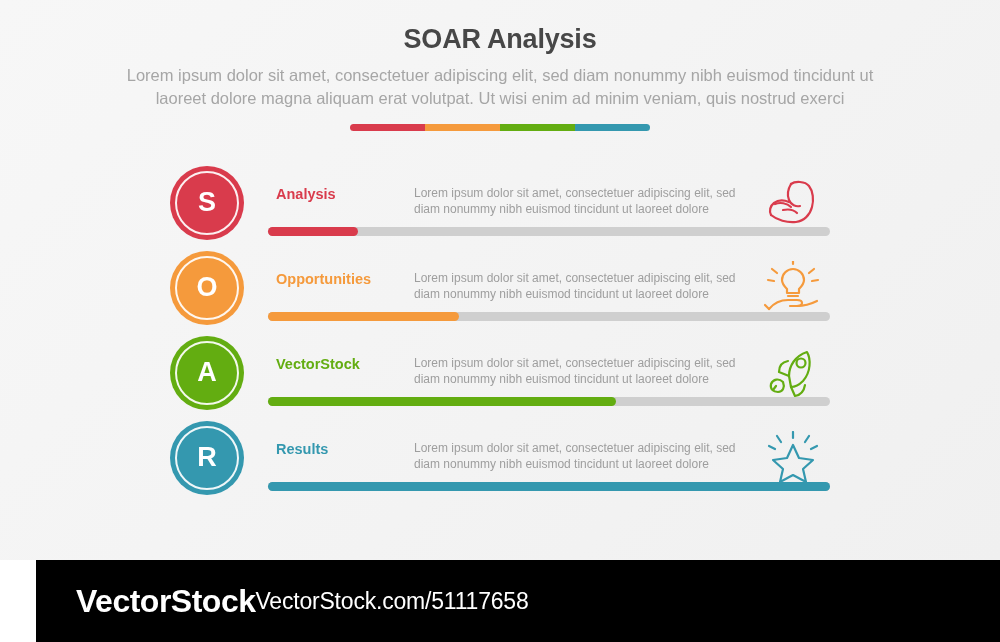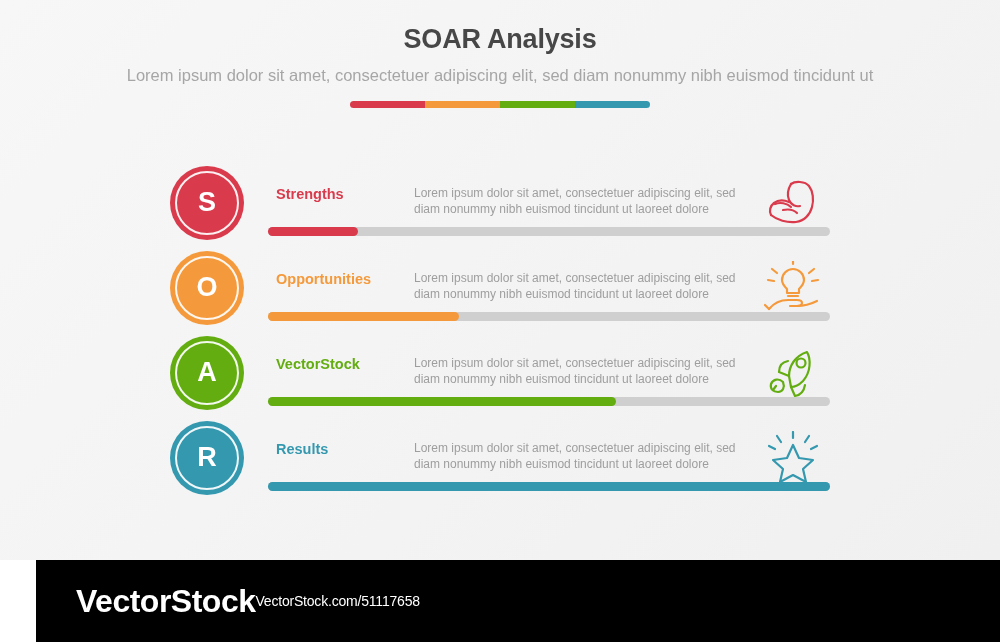--- a/index.html
+++ b/index.html
@@ -126,51 +126,52 @@
     margin-left:36px;
   }
   #wm-logo {
     color:#ffffff;
     font-size:32px;
     font-weight:bold;
     letter-spacing:-0.5px;
   }
   #wm-url {
     color:#ffffff;
-    font-size:14px;
+    font-size:23px;
     letter-spacing:-0.2px;
   }
 </style>
 </head>
 <body>
 
 <div id="stage">
 
   <div id="canvas">
 
     <div id="header">
       <div id="title">SOAR Analysis</div>
       <div id="subtitle">
         <span>Lorem ipsum dolor sit amet, consectetuer adipiscing elit, sed diam nonummy nibh euismod tincidunt ut</span>
+        <span>laoreet dolore magna aliquam erat volutpat. Ut wisi enim ad minim veniam, quis nostrud exerci</span>
       </div>
       <div id="divider">
         <div style="background: rgb(217, 59, 76);"></div>
         <div style="background: rgb(245, 154, 60);"></div>
         <div style="background: rgb(99, 173, 17);"></div>
         <div style="background: rgb(52, 152, 175);"></div>
       </div>
     </div>
 
     <div id="rows">
         <div class="row">
           <div class="badge" style="background:#d93b4c">
             <div class="ring"></div>
             <div class="letter">S</div>
           </div>
-          <div class="label" style="color:#d93b4c">Strengths</div>
+          <div class="label" style="color:#d93b4c">Analysis</div>
           <div class="desc">
             <div>Lorem ipsum dolor sit amet, consectetuer adipiscing elit, sed</div>
             <div>diam nonummy nibh euismod tincidunt ut laoreet dolore</div>
           </div>
           <div class="icon">
             <svg viewBox="0 0 64 54">
               <path fill="none" stroke="#d93b4c" stroke-width="2.2" stroke-linecap="round" stroke-linejoin="round" d="M30 8 C34 5 44 5 48 10 C52 15 53 24 51 31 C49 39 43 45 35 46 C26 47 16 44 10 39"></path>
               <path fill="none" stroke="#d93b4c" stroke-width="2.2" stroke-linecap="round" stroke-linejoin="round" d="M30 8 C27 13 26 19 28 24 C30 29 35 31 39 30"></path>
               <path fill="none" stroke="#d93b4c" stroke-width="2.2" stroke-linecap="round" stroke-linejoin="round" d="M10 39 C8 35 9 30 13 27 C17 24 23 24 28 26"></path>
               <path fill="none" stroke="#d93b4c" stroke-width="2.2" stroke-linecap="round" stroke-linejoin="round" d="M14 28 C19 26 26 27 30 31"></path>

